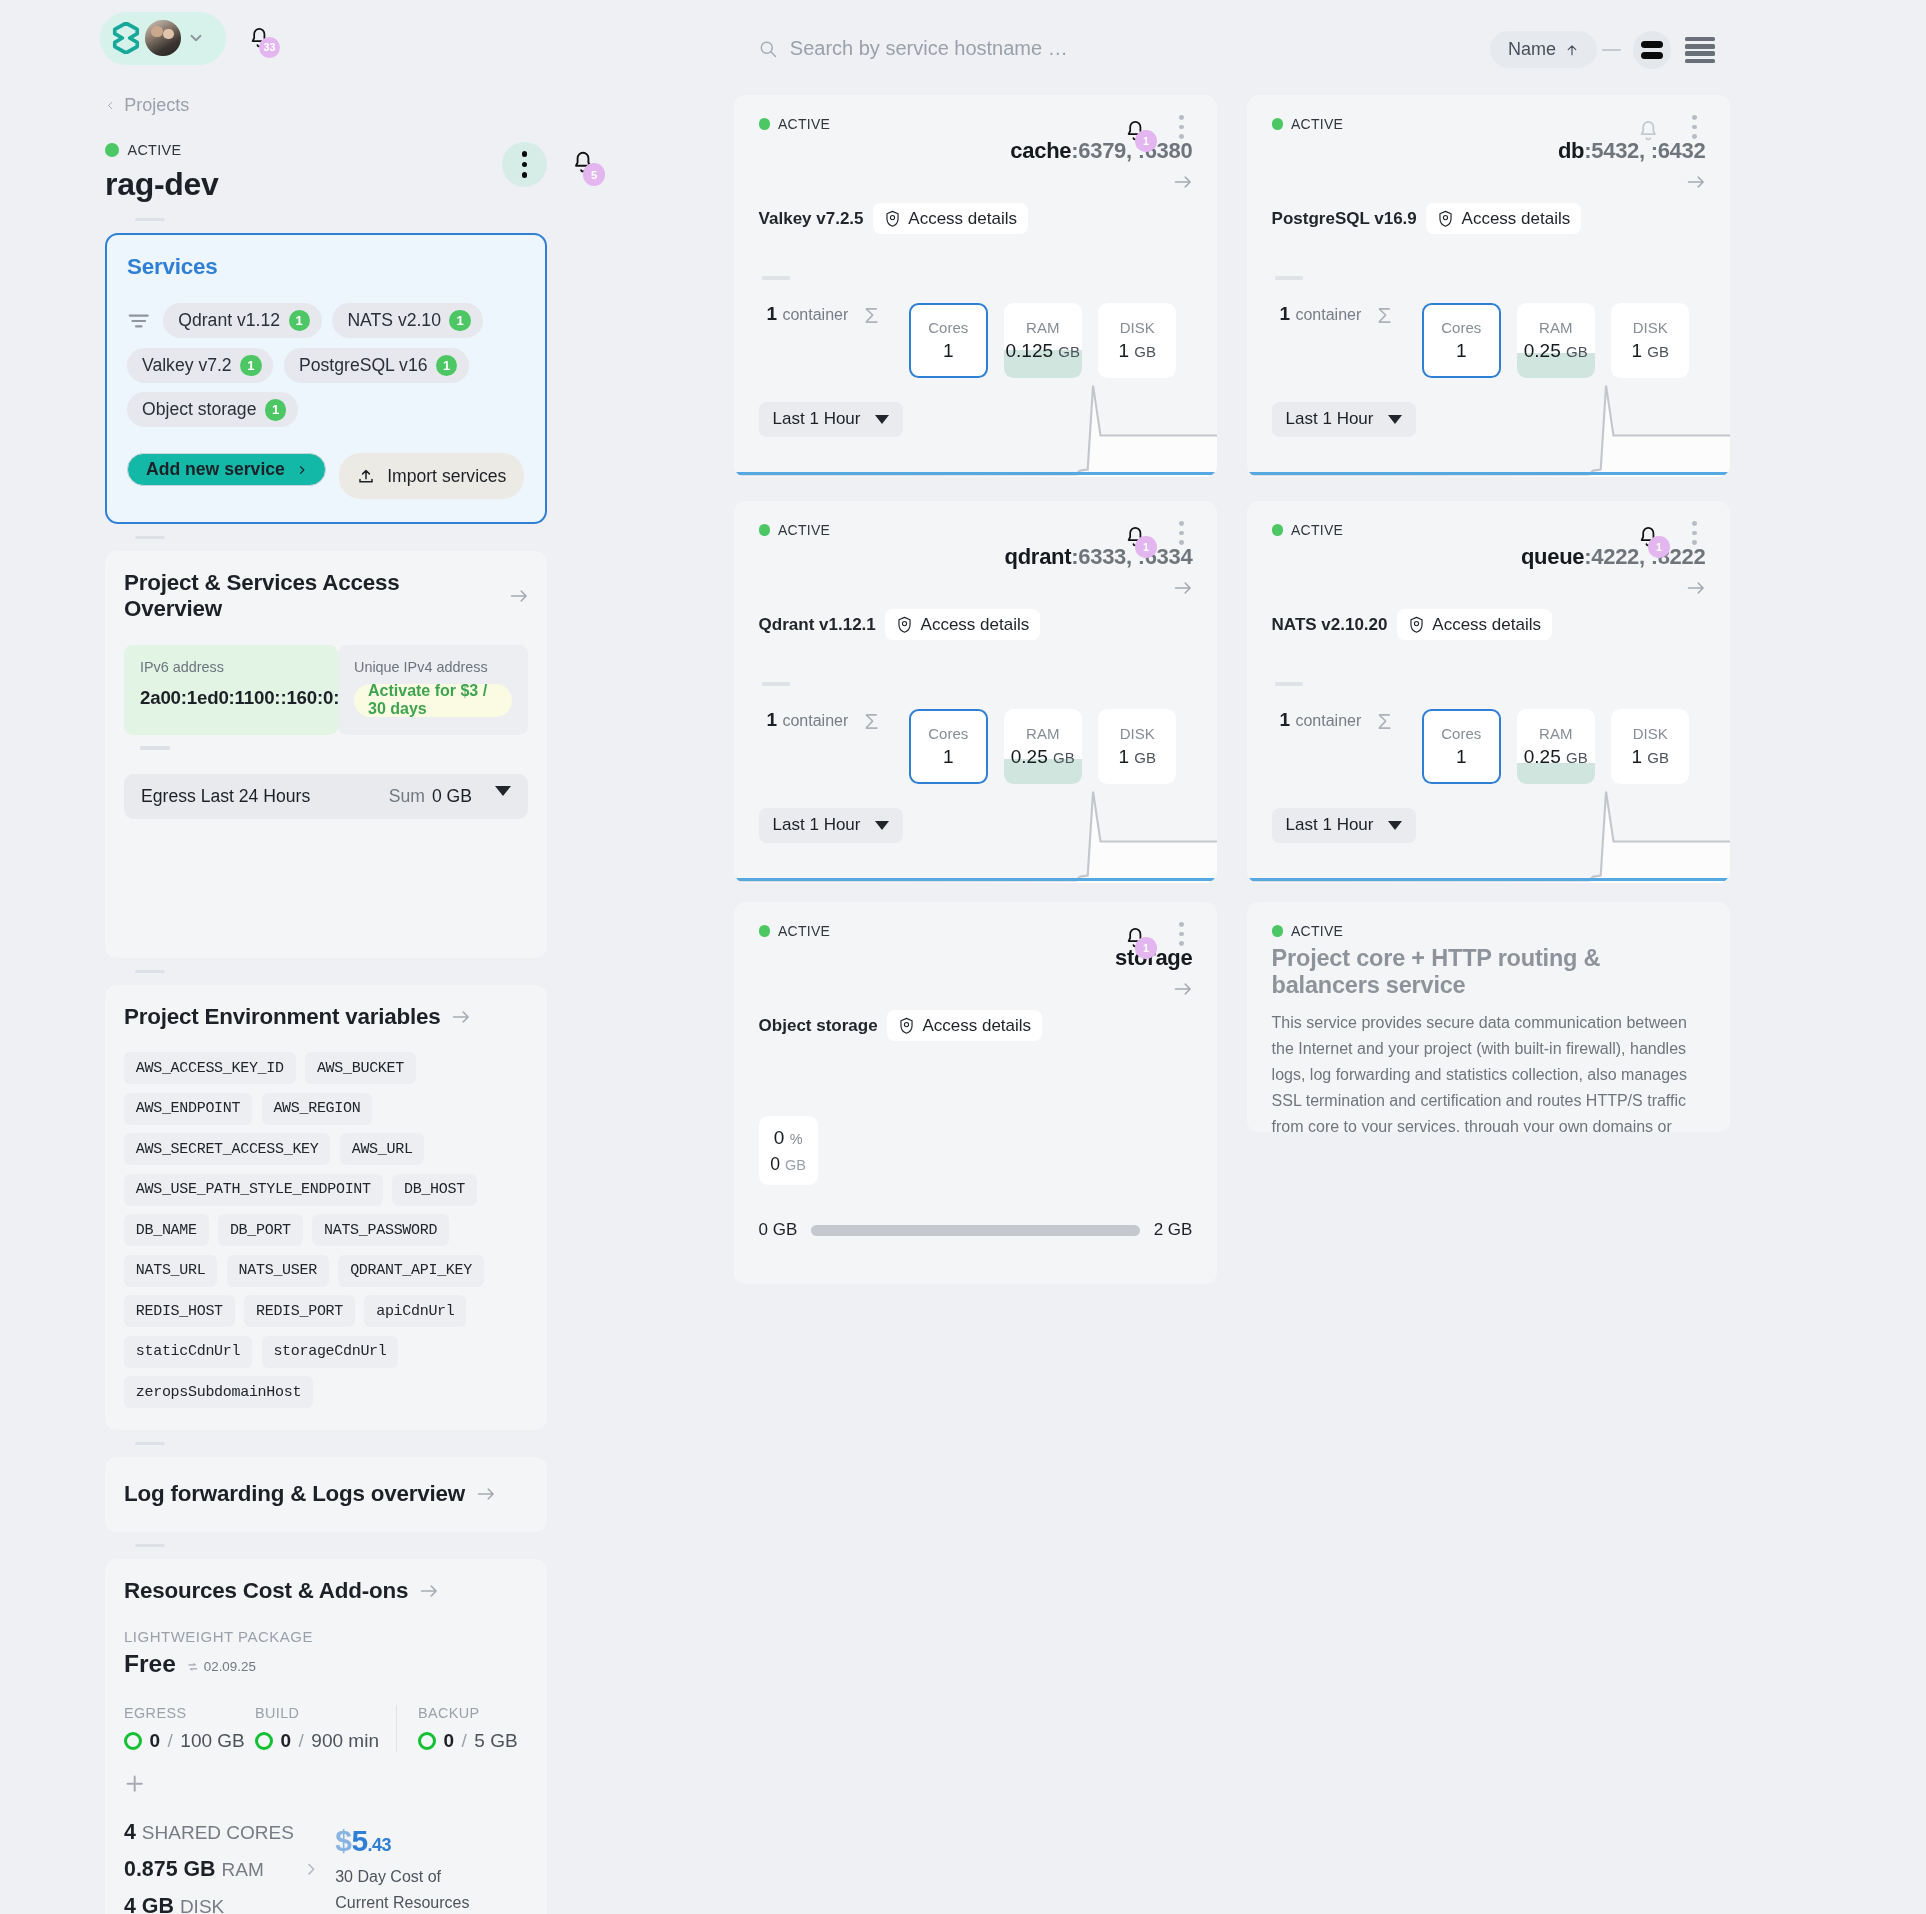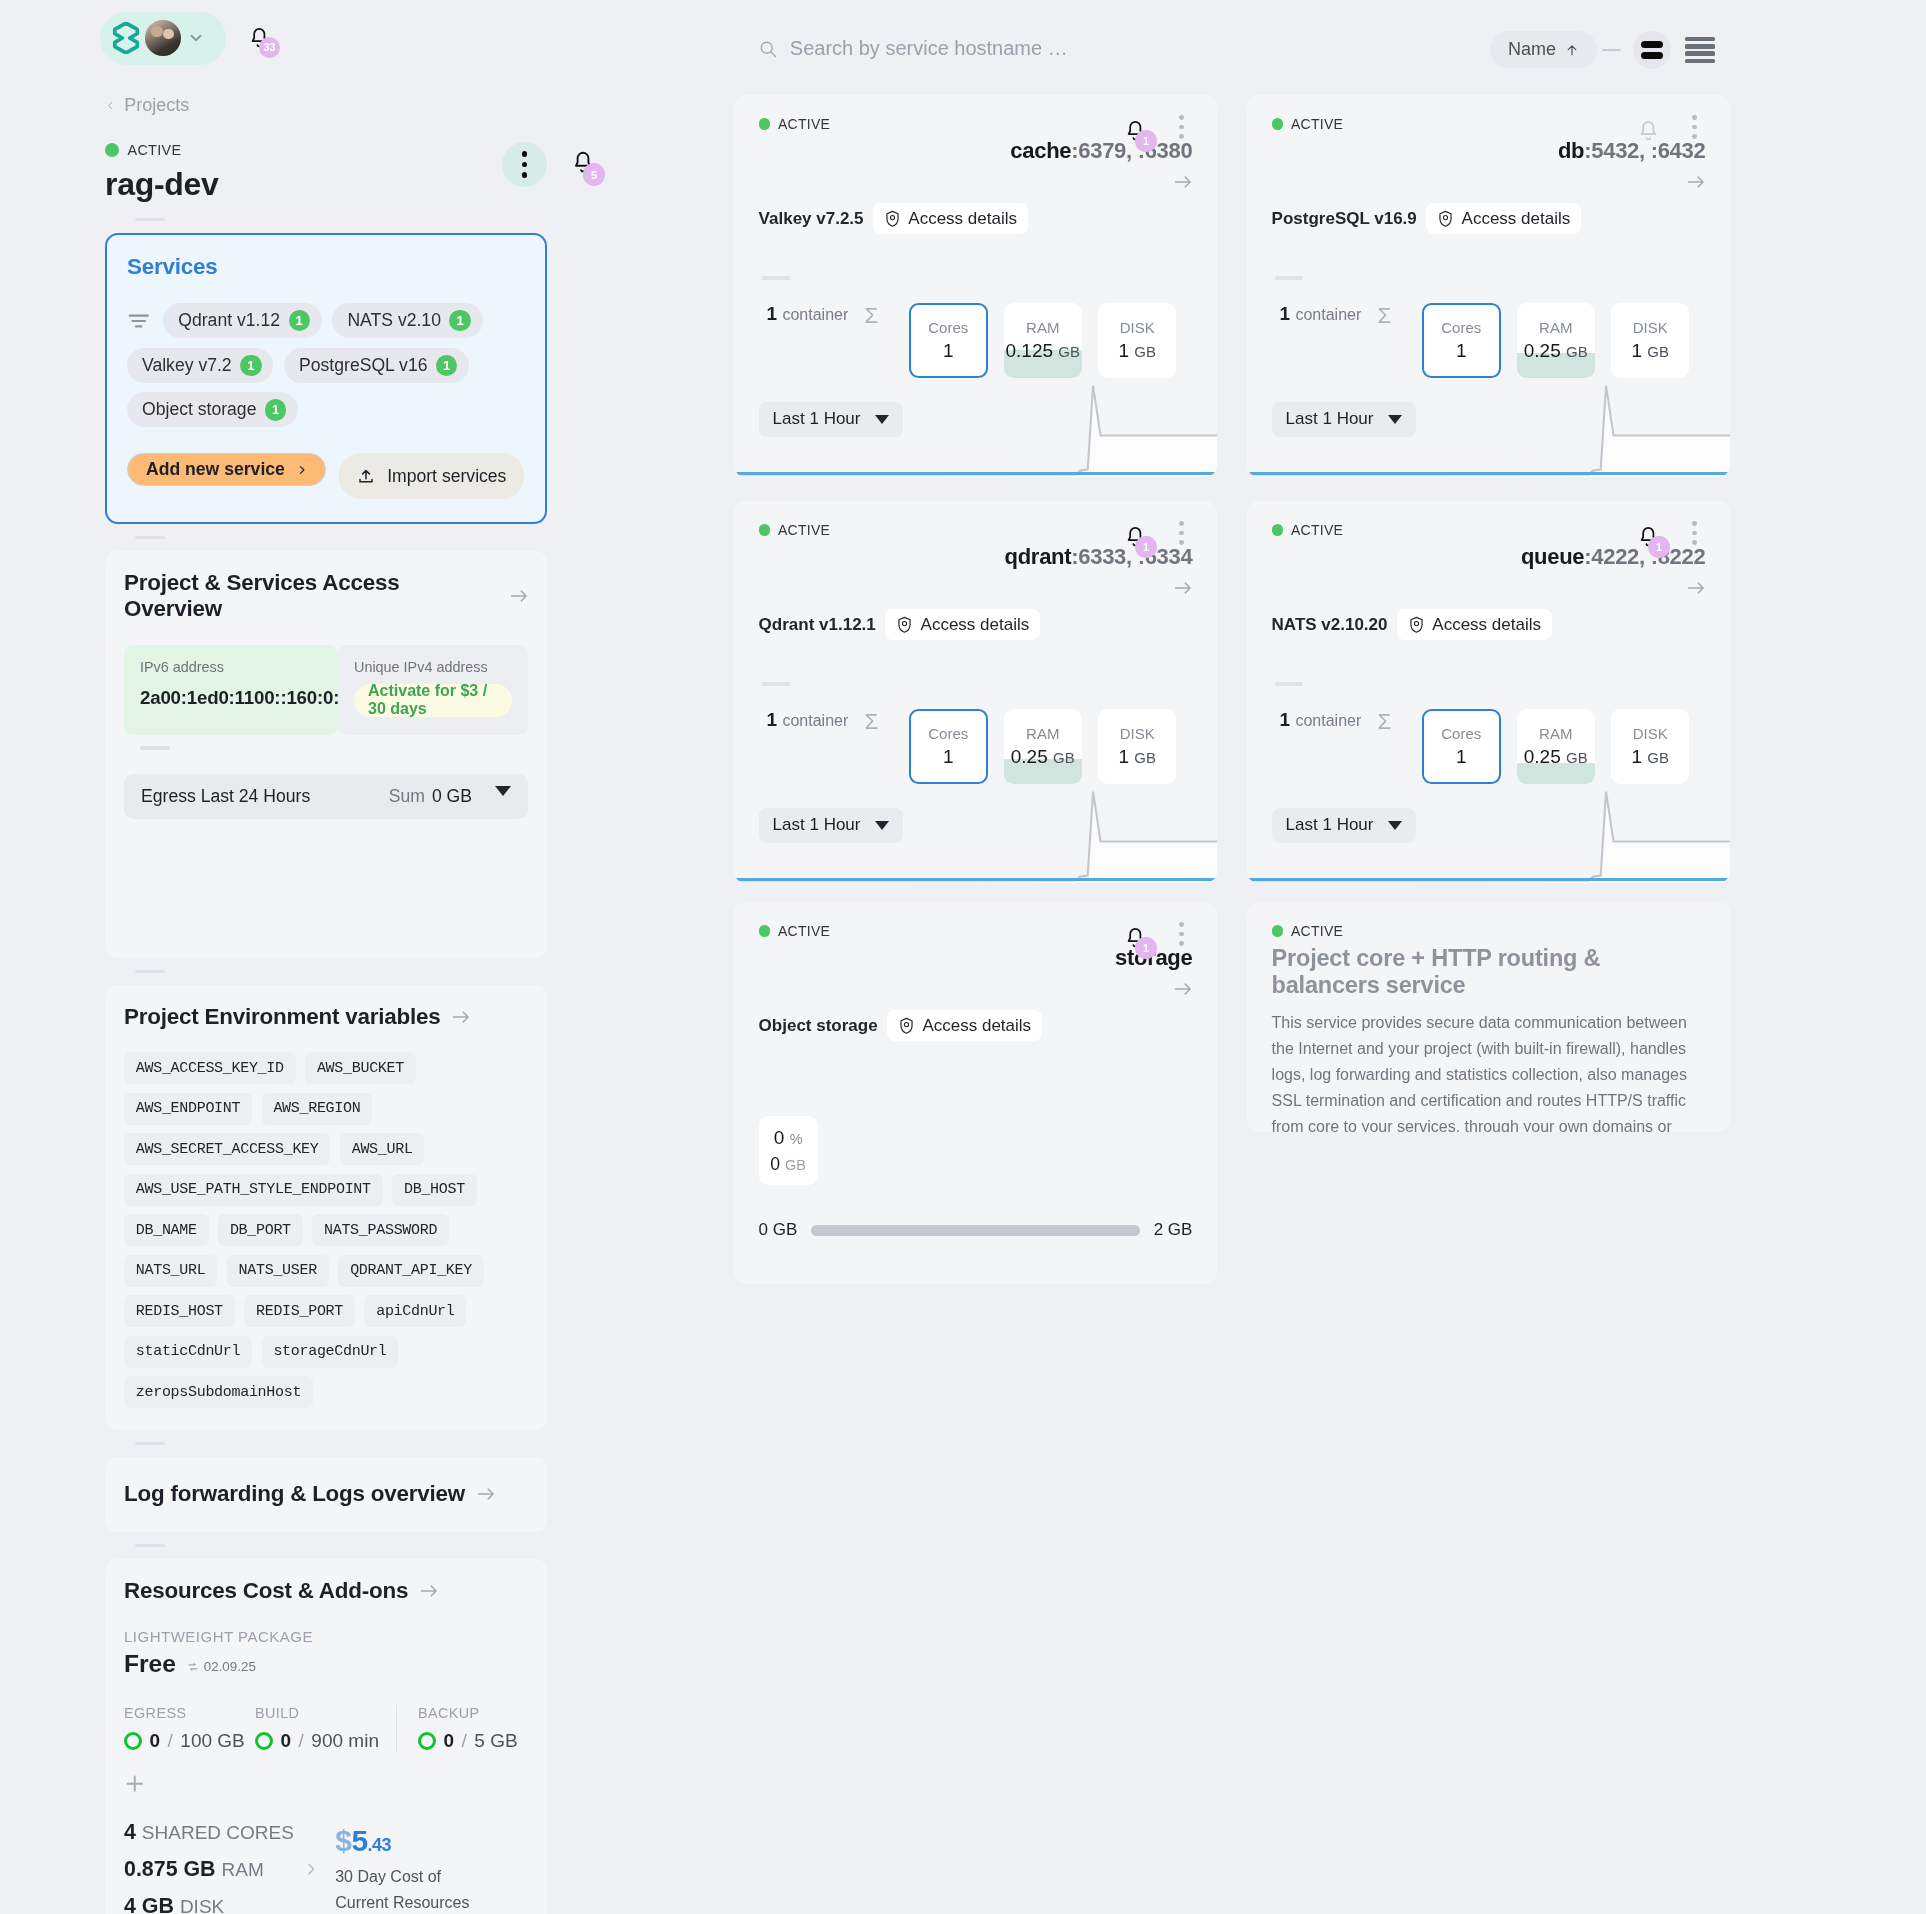--- a/index.html
+++ b/index.html
@@ -92,21 +92,21 @@
   .svc-tags { display:flex; flex-wrap:wrap; gap:9.6px 10.7px; margin-top:23.5px; align-items:center;text-align:right; }
   .filter-ico { width:23.5px; height:18px; flex:0 0 auto; margin-right:2.1px;}
   .tag {
     background:#e6e8ed; border-radius:21.4px; height:35px; padding:0 11.8px 0 15px;
     display:flex; align-items:center; gap:8.5px; font-size:17.6px; color:#2b3038;
   }
   .tag .cnt { width:21.4px; height:21.4px; border-radius:50%; background:#4cc764; color:#fff;
     display:flex; align-items:center; justify-content:center; font-size:13px; font-weight:600;}
   .svc-btns { display:flex; gap:13px; margin-top:26px; }
   .btn-outline {
-    border:1.6px solid #cdd2da; background:#fdba74; border-radius:21.4px; height:33px; padding:0 18px;
+    border:1.6px solid #cdd2da; background:#14b8a6; border-radius:21.4px; height:33px; padding:0 18px;
     display:flex; align-items:center; gap:10.7px; font-size:17.6px; font-weight:600; color:#1d2127;
   }
   .btn-soft {
     background:#eceae5; border-radius:21.4px; height:46px; padding:0 18px;
     display:flex; align-items:center; gap:11.8px; font-size:17.6px; color:#1d2127;
   }
 
   .addr-row { display:flex; gap:0; margin-top:23.5px; }
   .addr-box { border-radius:8.5px; padding:14px 16px 18px; }
   .addr-v6 { background:#e2f5e4; width:214px; }

